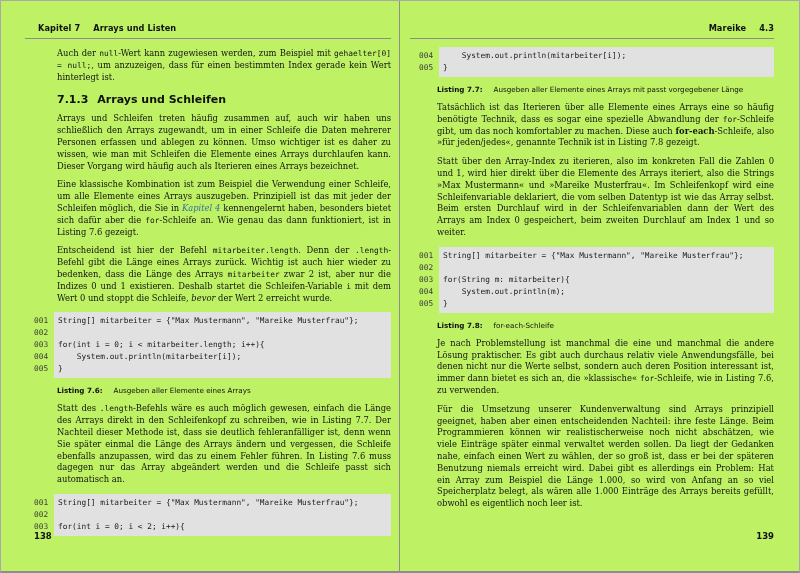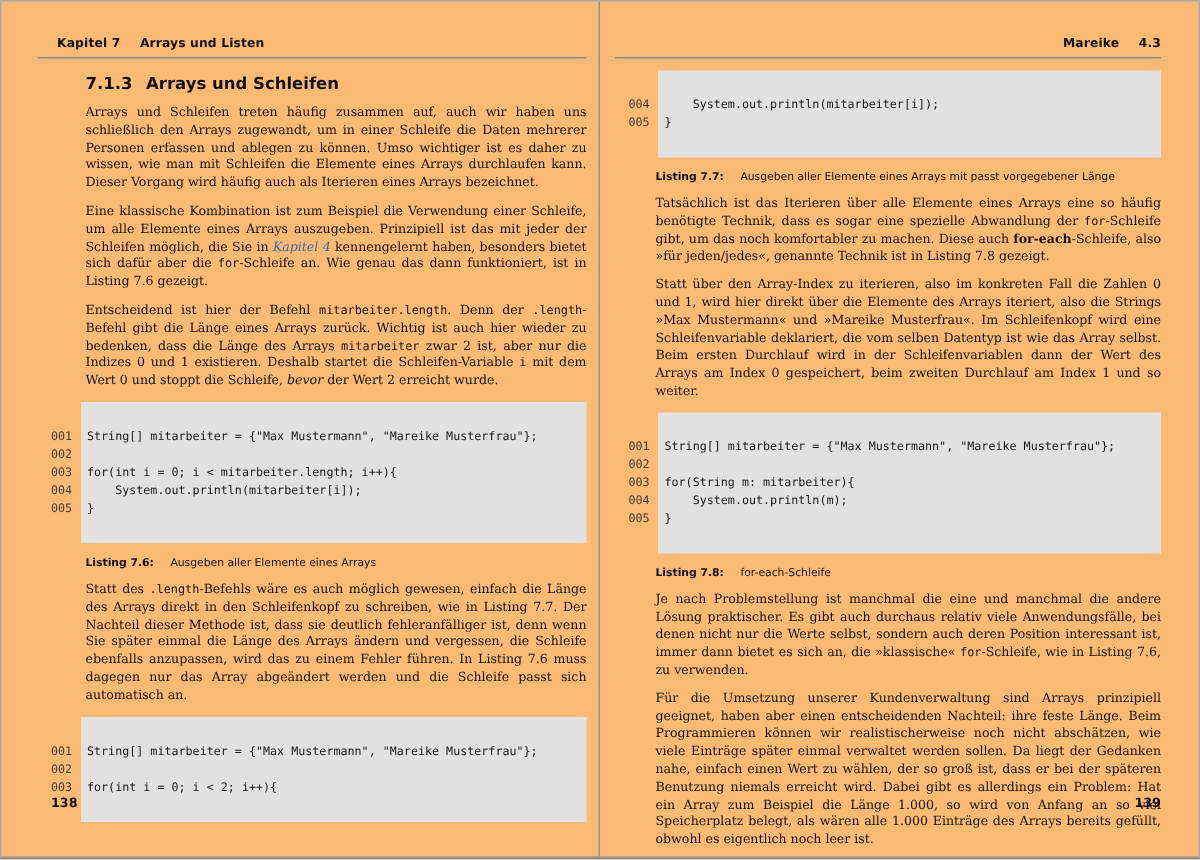--- a/index.html
+++ b/index.html
@@ -1,19 +1,19 @@
 <!DOCTYPE html>
 <html lang="de" style="--code_bg: #e1e1e1; --link_color: #3a6ea5; --rule: #8c8c8c;"><head>
 <meta charset="utf-8">
 <style>
   html,body { margin:0; padding:0; background:#fff; }
   .spread {
     width:800px; height:573px; box-sizing:border-box;
     border:1px solid #a9a9a9; border-bottom:2px solid #8d8d8d;
-    display:flex; background:#fdba74;
+    display:flex; background:#bef264;
     font-family:"DejaVu Serif", serif; color:#161616;
   }
   .page { position:relative; box-sizing:border-box; overflow:hidden; }
   .page-left  { width:399px; border-right:1px solid #8f8f8f; padding:22px 8px 0 24px; }
   .page-right { flex:1; padding:22px 25px 0 10px; }
 
   .running-head {
     font-family:"DejaVu Sans", sans-serif; font-weight:bold;
     font-size:8.2px; letter-spacing:.1px; color:#111;
   }
@@ -31,21 +31,21 @@
   .first-para { margin-top:9px; }
 
   .section {
     font-family:"DejaVu Sans", sans-serif; font-weight:bold;
     font-size:11px; color:#111; margin:10px 0 6px 0;
   }
   .sec-num { margin-right:9px; }
 
   .codeblock {
     font-family:"DejaVu Sans Mono", monospace; font-size:7.8px; line-height:12px;
-    margin:8px 0; padding:17px 0;
+    margin:8px 0; padding:3px 0;
     background:linear-gradient(90deg, transparent 29px, var(--code_bg,#e1e1e1) 29px);
   }
   .code-row  { display:flex; }
   .code-num  { flex:none; width:20px; margin-left:9px; color:#3c3c3c; }
   .code-text { flex:1; white-space:pre; padding-left:4px; color:#191919; }
 
   .caption {
     font-family:"DejaVu Sans", sans-serif; font-size:7.2px;
     color:#111; margin:6px 0 8px 0;
   }
@@ -67,20 +67,21 @@
 <body>
 
 <div class="spread">
 
   <div class="page page-left">
     <div class="running-head">
       <span class="rh-first">Kapitel 7</span><span>Arrays und Listen</span>
     </div>
     <hr class="head-rule">
 
+    <p class="body indent first-para"><span>Auch der </span><span class="code">null</span><span>-Wert kann zugewiesen werden, zum Beispiel mit </span><span class="code">gehaelter[0] = null;</span><span>, um anzuzeigen, dass für einen bestimmten Index gerade kein Wert hinterlegt ist.</span></p>
 
     <h2 class="section indent">
       <span class="sec-num">7.1.3</span><span>Arrays und Schleifen</span>
     </h2>
 
     <p class="body indent"><span>Arrays und Schleifen treten häufig zusammen auf, auch wir haben uns schließlich den Arrays zugewandt, um in einer Schleife die Daten mehrerer Personen erfassen und ablegen zu können. Umso wichtiger ist es daher zu wissen, wie man mit Schleifen die Elemente eines Arrays durchlaufen kann. Dieser Vorgang wird häufig auch als Iterieren eines Arrays bezeichnet.</span></p>
     <p class="body indent"><span>Eine klassische Kombination ist zum Beispiel die Verwendung einer Schleife, um alle Elemente eines Arrays auszugeben. Prinzipiell ist das mit jeder der Schleifen möglich, die Sie in </span><span class="link">Kapitel 4</span><span> kennengelernt haben, besonders bietet sich dafür aber die </span><span class="code">for</span><span>-Schleife an. Wie genau das dann funktioniert, ist in Listing 7.6 gezeigt.</span></p>
     <p class="body indent"><span>Entscheidend ist hier der Befehl </span><span class="code">mitarbeiter.length</span><span>. Denn der </span><span class="code">.length</span><span>-Befehl gibt die Länge eines Arrays zurück. Wichtig ist auch hier wieder zu bedenken, dass die Länge des Arrays </span><span class="code">mitarbeiter</span><span> zwar 2 ist, aber nur die Indizes 0 und 1 existieren. Deshalb startet die Schleifen-Variable </span><span class="code">i</span><span> mit dem Wert 0 und stoppt die Schleife, </span><span class="i">bevor</span><span> der Wert 2 erreicht wurde.</span></p>
 
     <div class="codeblock">

